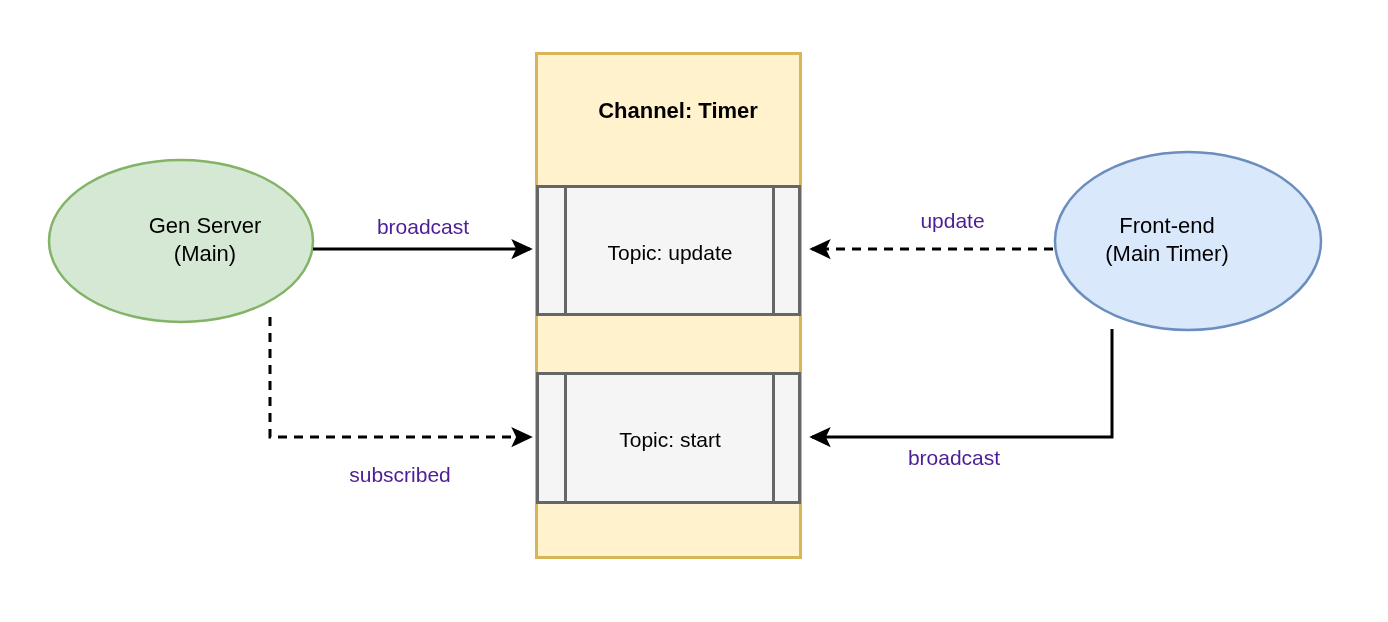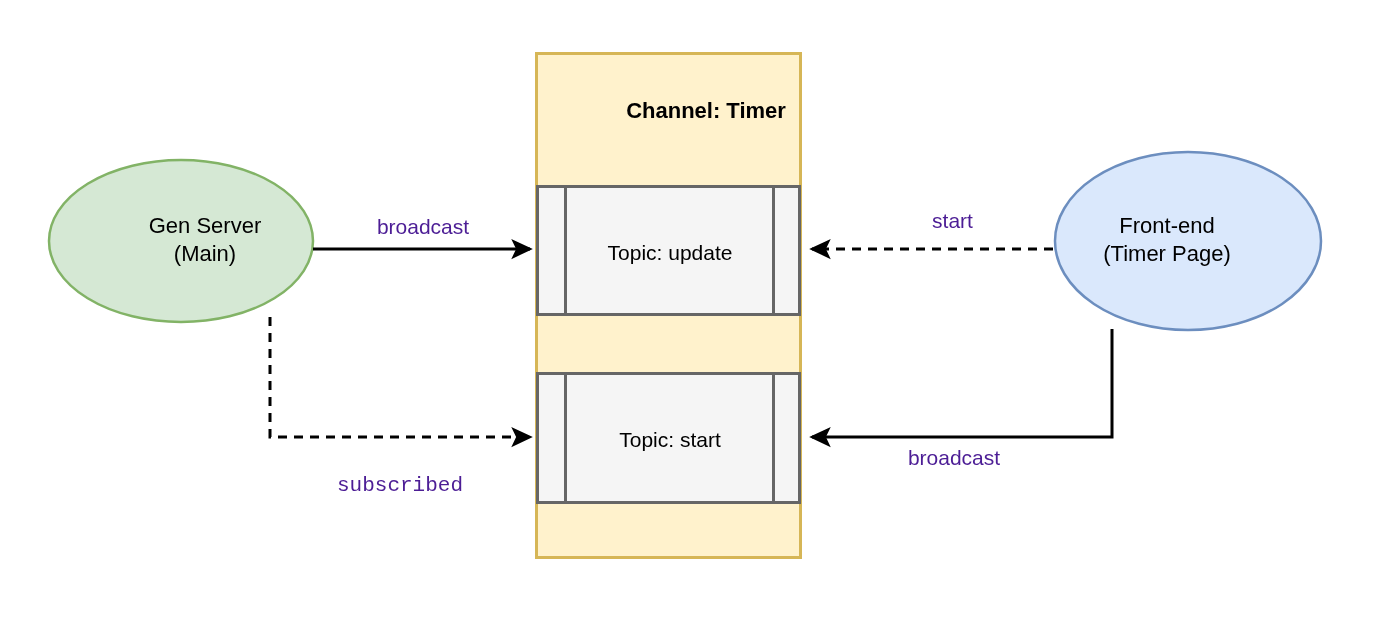--- a/index.html
+++ b/index.html
@@ -88,31 +88,31 @@
 
     <line x1="313" y1="249" x2="530" y2="249" stroke="#000000" stroke-width="3" marker-end="url(#arrow-right)"></line>
 
     <line x1="1053" y1="249" x2="812" y2="249" stroke="#000000" stroke-width="3" stroke-dasharray="9 7" marker-end="url(#arrow-left)"></line>
 
     <path d="M 270 317 L 270 437 L 530 437" fill="none" stroke="#000000" stroke-width="3" stroke-dasharray="9 7" marker-end="url(#arrow-right)"></path>
 
     <path d="M 1112 329 L 1112 437 L 812 437" fill="none" stroke="#000000" stroke-width="3" marker-end="url(#arrow-left)"></path>
   </svg>
 
-  <div class="node-label container-title" style="left:536px; top:97px; width:284px;margin-left:28px;">Channel: Timer</div>
+  <div class="node-label container-title" style="left:536px; top:97px; width:284px;">Channel: Timer</div>
 
   <div class="node-label ellipse-label" style="left:49px; top:212px; width:312px;"><span>Gen Server</span><br><span>(Main)</span></div>
 
-  <div class="node-label ellipse-label" style="left:1055px; top:212px; width:224px;"><span>Front-end</span><br><span>(Timer Page)</span></div>
+  <div class="node-label ellipse-label" style="left:1055px; top:212px; width:224px;"><span>Front-end</span><br><span>(Main Timer)</span></div>
 
   <div class="node-label topic-label" style="left:566px; top:240px; width:208px;">Topic: update</div>
 
   <div class="node-label topic-label" style="left:566px; top:427px; width:208px;">Topic: start</div>
 
   <div class="edge-label" style="left:298px; top:215px; width:250px;">broadcast</div>
 
-  <div class="edge-label" style="left:830px; top:209px; width:245px;">start</div>
+  <div class="edge-label" style="left:830px; top:209px; width:245px;">update</div>
 
-  <div class="edge-label" style="left:275px; top:474px; width:250px;font-family:Liberation Mono, monospace;">subscribed</div>
+  <div class="edge-label" style="left:275px; top:463px; width:250px;">subscribed</div>
 
   <div class="edge-label" style="left:830px; top:446px; width:248px;">broadcast</div>
 
 </div>
 
 </body></html>

